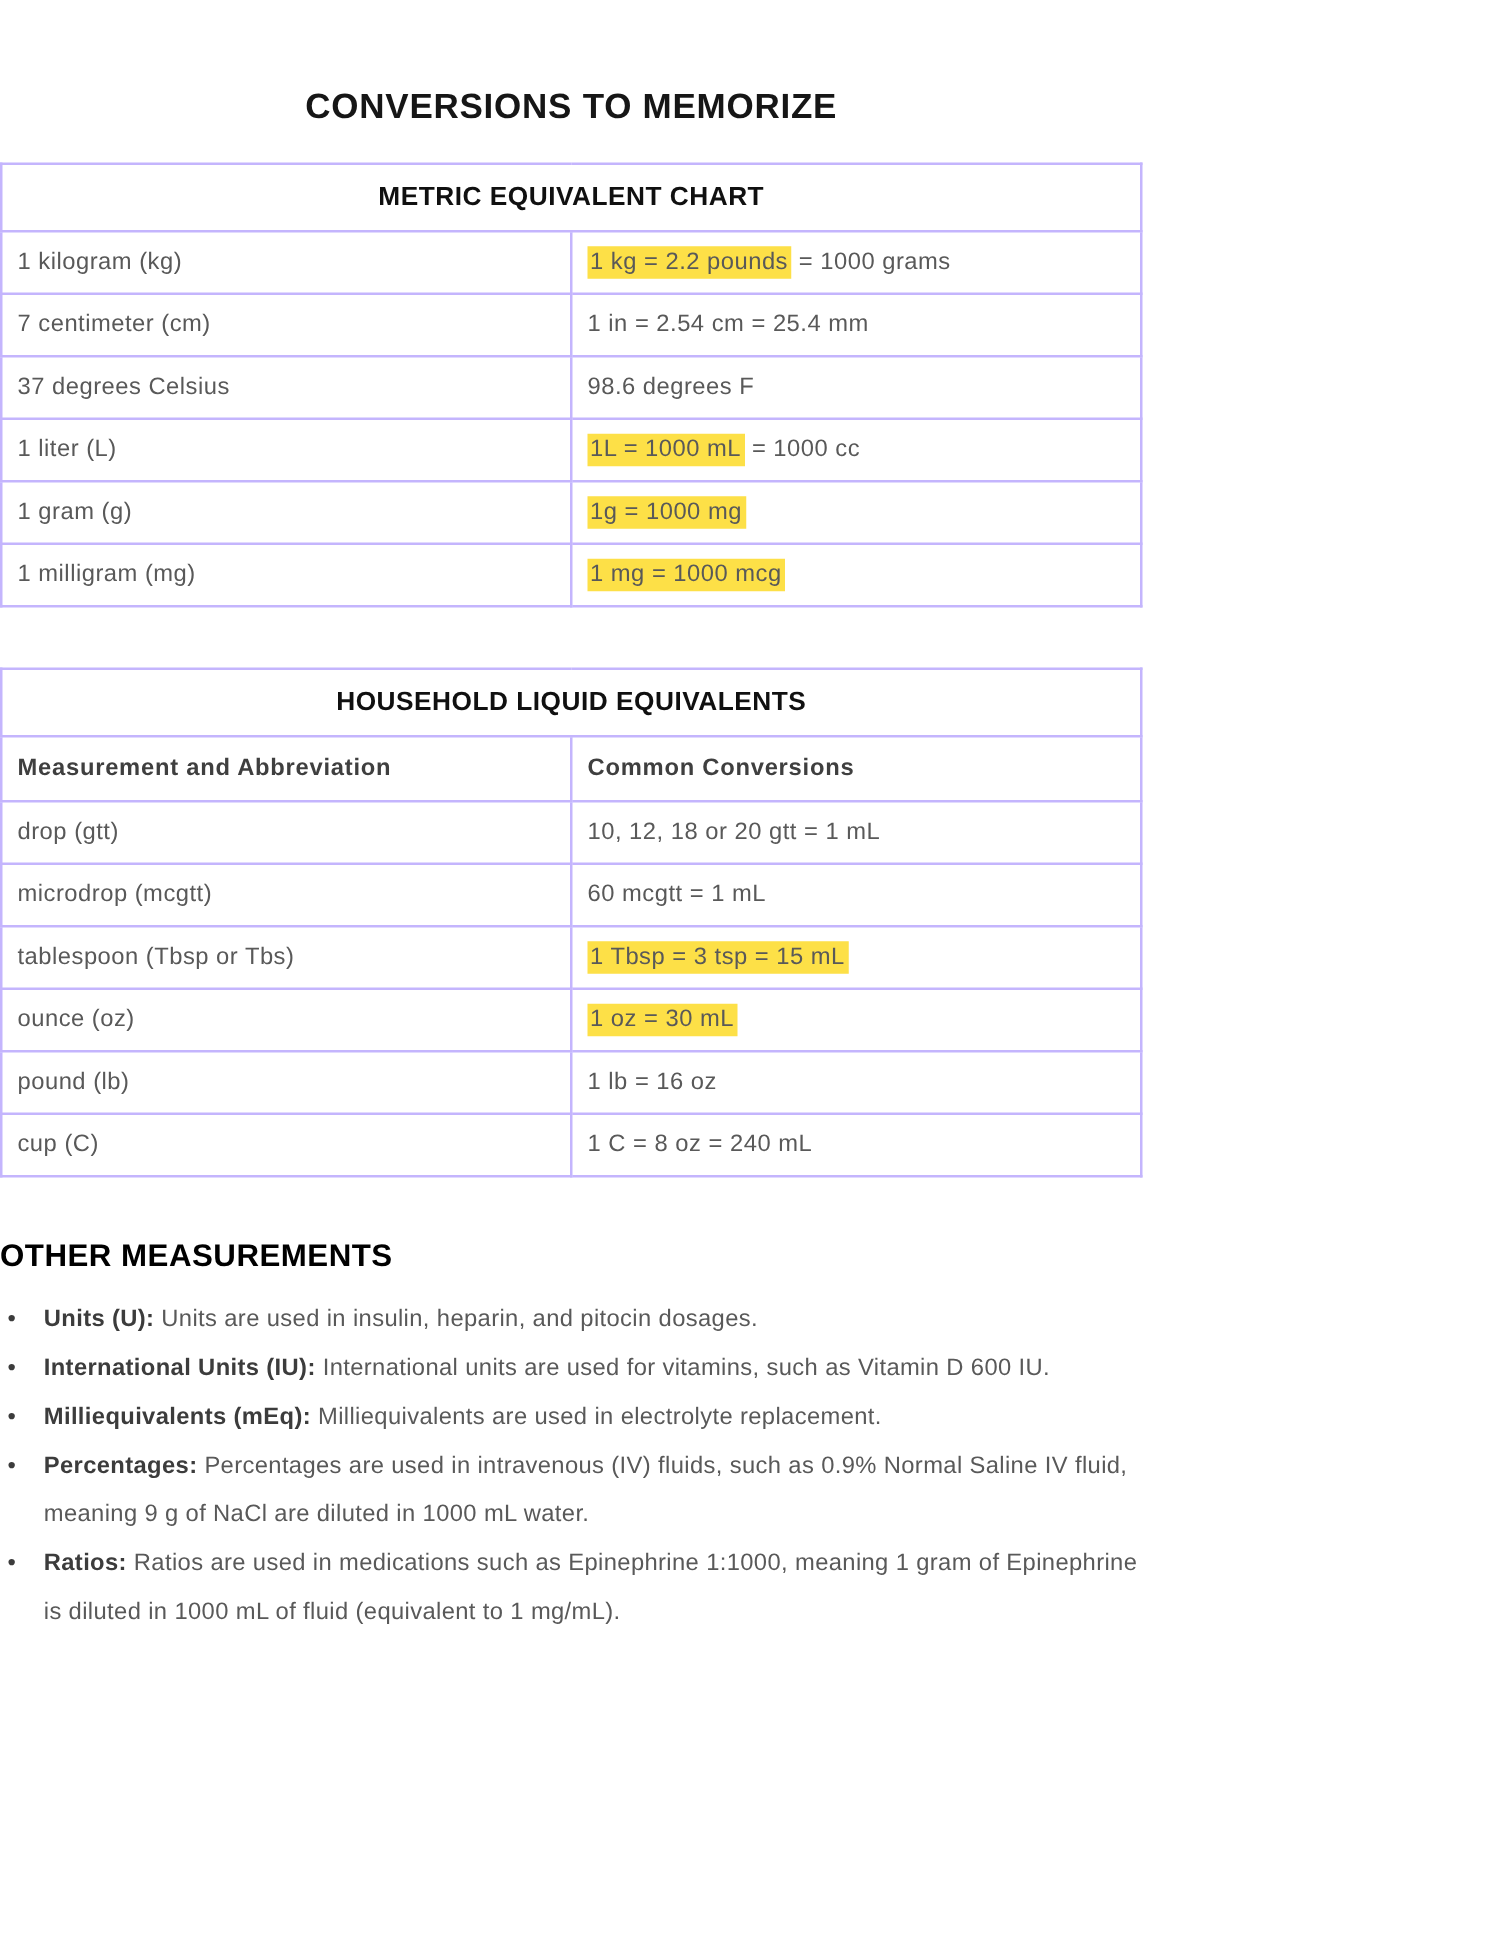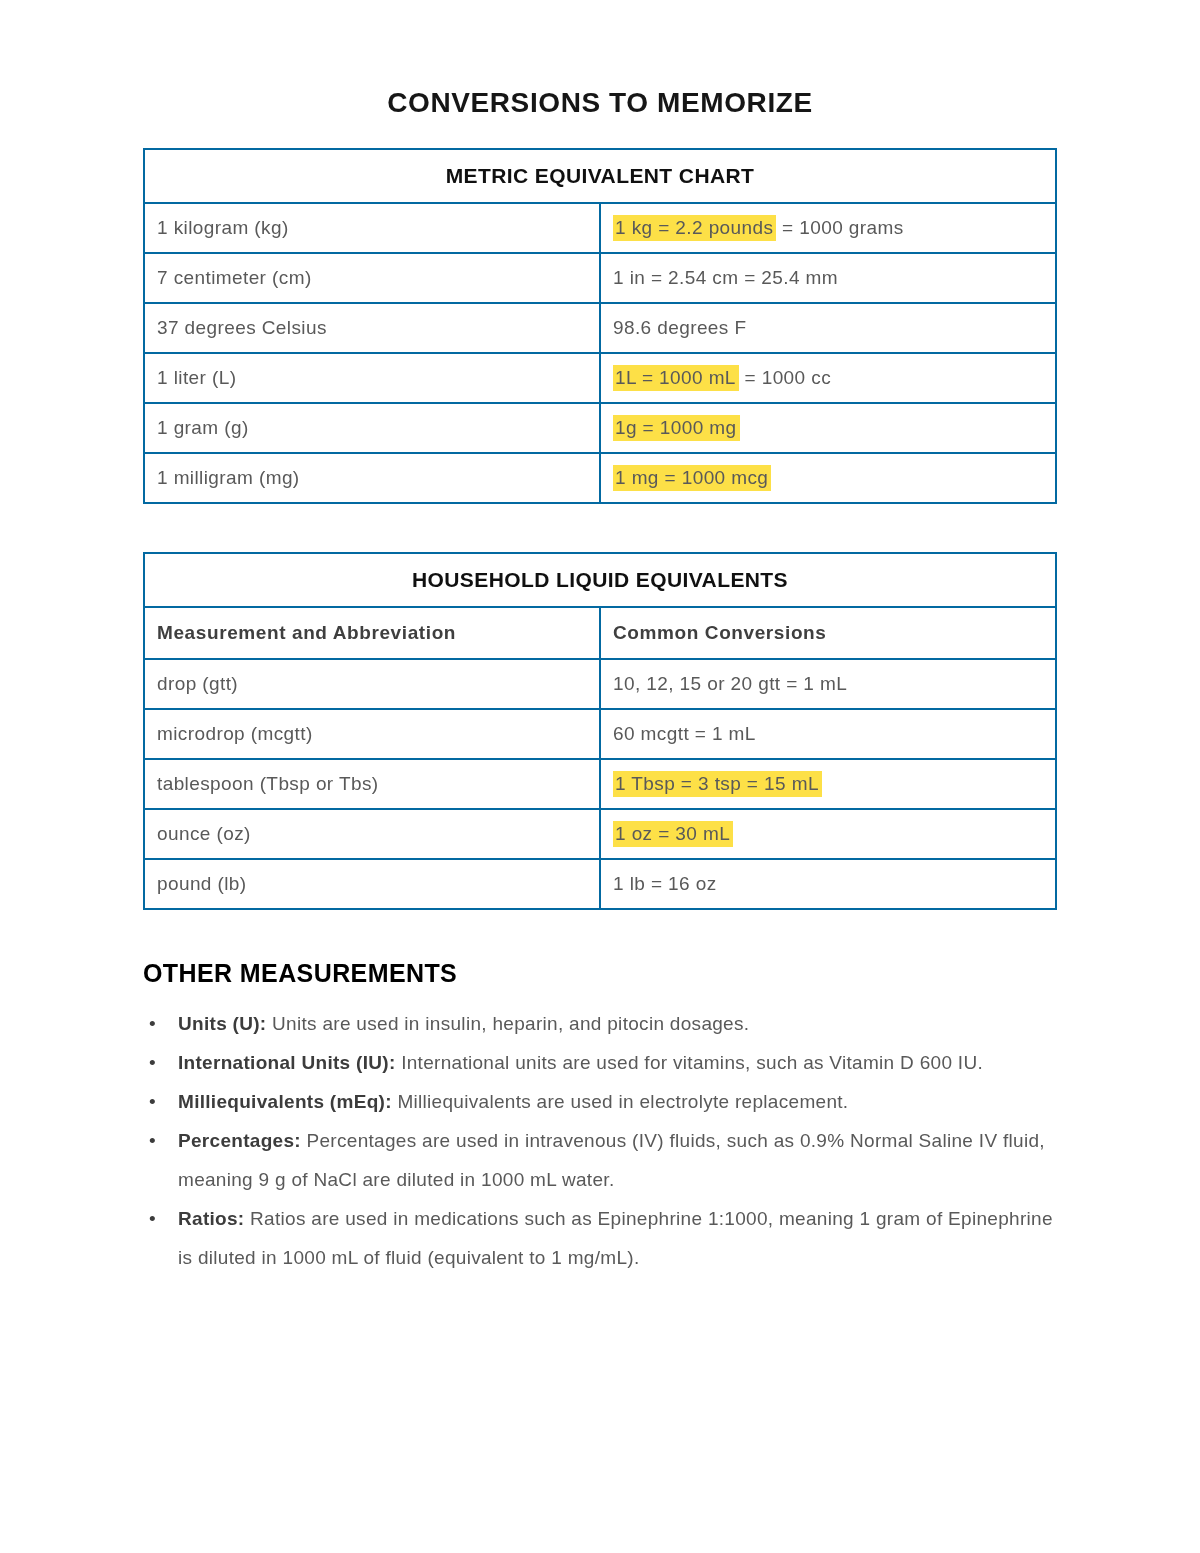--- a/index.html
+++ b/index.html
@@ -6,41 +6,40 @@
   html, body { margin: 0; padding: 0; }
   body {
     width: 1200px;
     height: 1553px;
     background: #ffffff;
     font-family: "Liberation Sans", sans-serif;
     -webkit-font-smoothing: antialiased;
   }
   .page {
     width: 914px;
-    margin-left: 143px;
-    padding-top: 86px;
+    padding-top: 68px;
   }
   .page-title {
     margin: 0 0 28px 0;
     text-align: center;
     font-size: 28px;
     line-height: 34px;
     font-weight: bold;
     color: #161616;
     letter-spacing: 0.6px;
   }
   table.conv-table {
     width: 100%;
     border-collapse: collapse;
     table-layout: fixed;
     margin: 0 0 48px 0;
   }
   table.conv-table th,
   table.conv-table td {
-    border: 2px solid #0369a1;
+    border: 2px solid #c4b5fd;
   }
   th.table-title {
     font-size: 21px;
     line-height: 24px;
     font-weight: bold;
     color: #101010;
     text-align: center;
     padding: 14px 8px;
     letter-spacing: 0.4px;
   }
@@ -154,37 +153,41 @@
         <th class="table-title" colspan="2">HOUSEHOLD LIQUID EQUIVALENTS</th>
       </tr>
       <tr>
         <th class="col-header">Measurement and Abbreviation</th>
         <th class="col-header">Common Conversions</th>
       </tr>
     </thead>
     <tbody>
         <tr>
           <td class="cell">drop (gtt)</td>
-          <td class="cell"><span>10, 12, 15 or 20 gtt = 1 mL</span></td>
+          <td class="cell"><span>10, 12, 18 or 20 gtt = 1 mL</span></td>
         </tr>
         <tr>
           <td class="cell">microdrop (mcgtt)</td>
           <td class="cell"><span>60 mcgtt = 1 mL</span></td>
         </tr>
         <tr>
           <td class="cell">tablespoon (Tbsp or Tbs)</td>
           <td class="cell"><span class="hl">1 Tbsp = 3 tsp = 15 mL</span></td>
         </tr>
         <tr>
           <td class="cell">ounce (oz)</td>
           <td class="cell"><span class="hl">1 oz = 30 mL</span></td>
         </tr>
         <tr>
           <td class="cell">pound (lb)</td>
           <td class="cell"><span>1 lb = 16 oz</span></td>
+        </tr>
+        <tr>
+          <td class="cell">cup (C)</td>
+          <td class="cell"><span>1 C = 8 oz = 240 mL</span></td>
         </tr>
       </tbody>
   </table>
 
   <h2 class="section-heading">OTHER MEASUREMENTS</h2>
 
   <ul class="measure-list">
       <li><span class="bullet">•</span><span class="term">Units (U): </span><span>Units are used in insulin, heparin, and pitocin dosages.</span></li>
       <li><span class="bullet">•</span><span class="term">International Units (IU): </span><span>International units are used for vitamins, such as Vitamin D 600 IU.</span></li>
       <li><span class="bullet">•</span><span class="term">Milliequivalents (mEq): </span><span>Milliequivalents are used in electrolyte replacement.</span></li>

